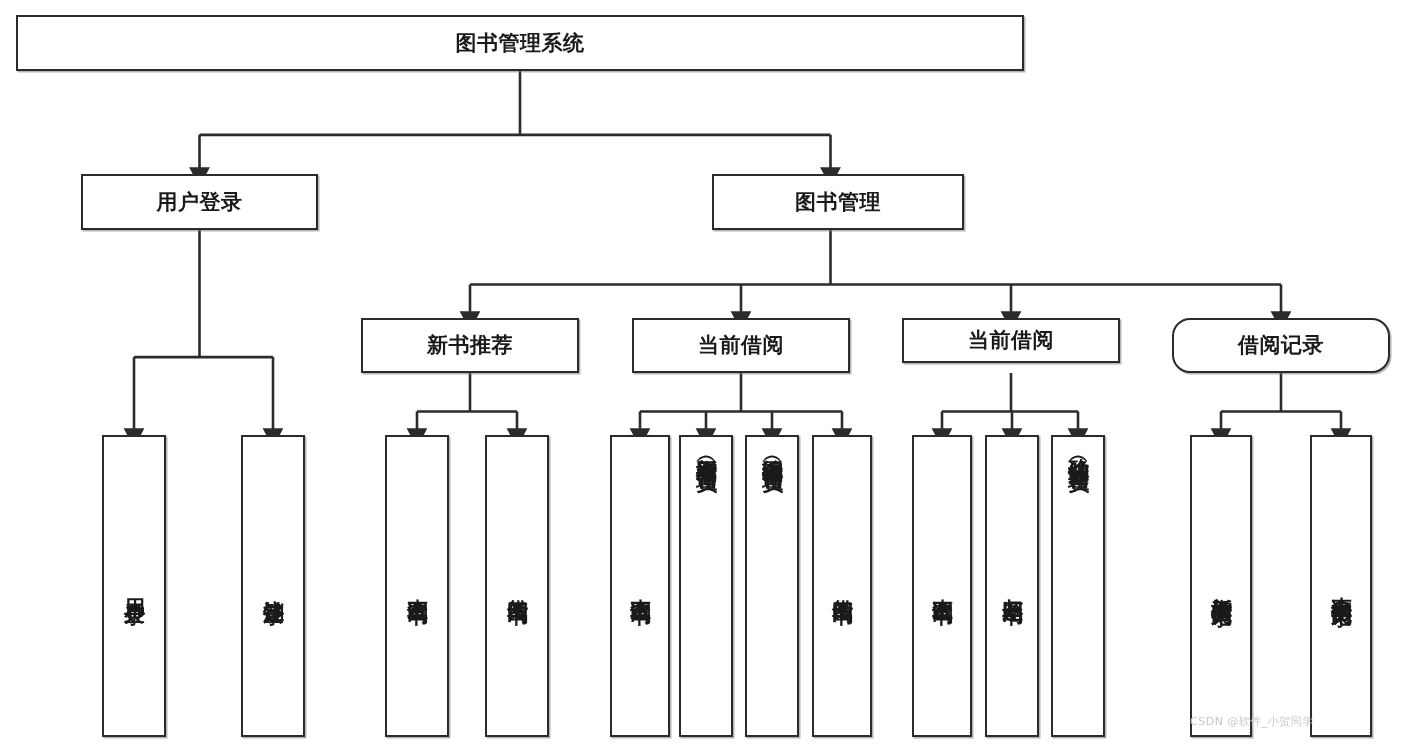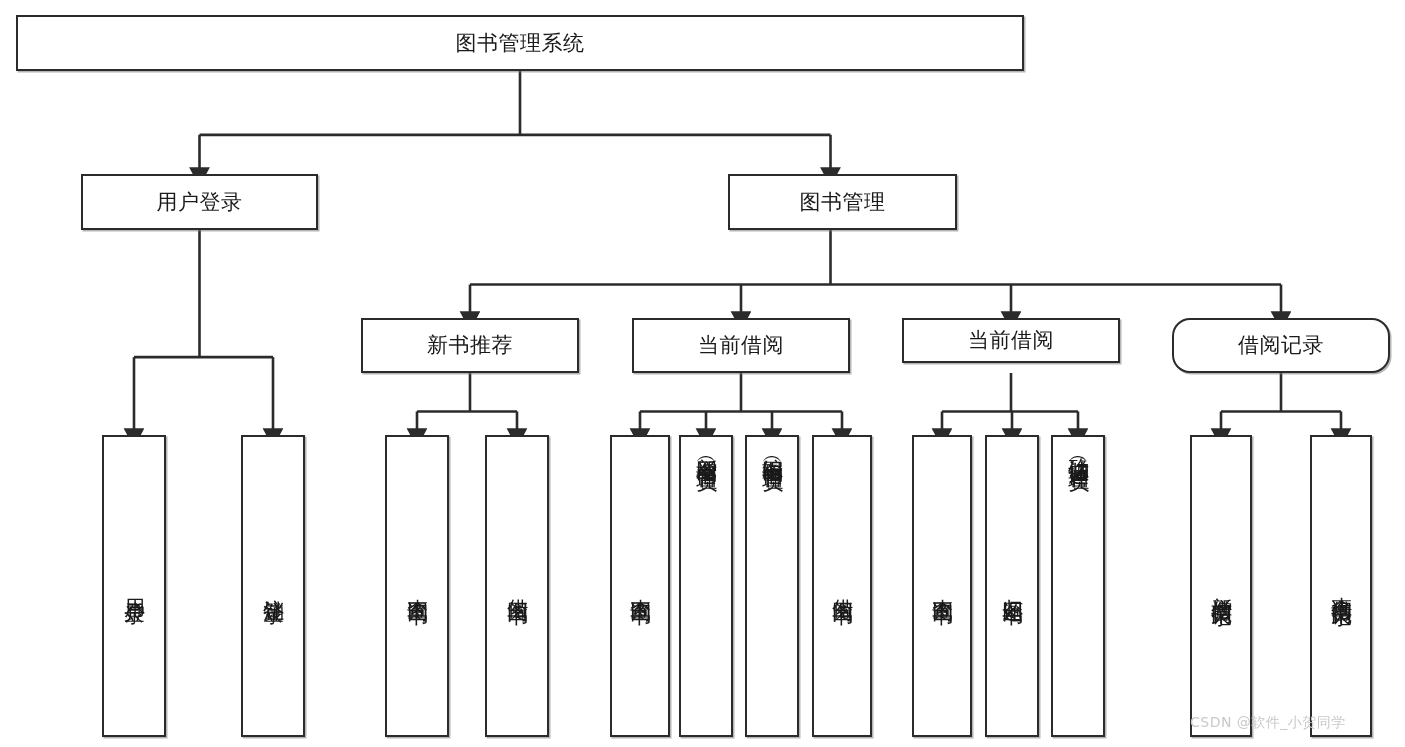--- a/index.html
+++ b/index.html
@@ -27,20 +27,21 @@
     align-items: center;
     justify-content: center;
     color: #1a1a1a;
   }
   .node .label {
     font-size: 21px;
     line-height: 1.18;
     letter-spacing: 0.5px;
     white-space: nowrap;
     text-align: center;
+    font-weight: bold;
   }
   .node.vertical {
     align-items: flex-start;
     justify-content: center;
     padding-top: 0;
   }
   .node.vertical .label {
     writing-mode: vertical-rl;
     text-orientation: upright;
     font-size: 21px;
@@ -60,21 +61,21 @@
     left: 0;
     top: 0;
     width: 1405px;
     height: 747px;
     pointer-events: none;
   }
   #watermark {
     position: absolute;
     left: 1190px;
     top: 714px;
-    font-size: 14px;
+    font-size: 11px;
     color: #c9c9c9;
     white-space: nowrap;
     letter-spacing: 0.5px;
   }
 </style>
 </head>
 <body>
 
 <div id="canvas">
 
@@ -121,21 +122,21 @@
       </g>
   </svg>
 
   <div id="nodes">
       <div class="node" style="left: 16px; top: 15px; width: 1008px; height: 56px;">
         <span class="label">图书管理系统</span>
       </div>
       <div class="node" style="left: 81px; top: 174px; width: 237px; height: 56px;">
         <span class="label">用户登录</span>
       </div>
-      <div class="node" style="left: 712px; top: 174px; width: 229px; height: 56px; margin-left: 16px;">
+      <div class="node" style="left: 712px; top: 174px; width: 252px; height: 56px;">
         <span class="label">图书管理</span>
       </div>
       <div class="node" style="left: 361px; top: 318px; width: 218px; height: 55px;">
         <span class="label">新书推荐</span>
       </div>
       <div class="node" style="left: 632px; top: 318px; width: 218px; height: 55px;">
         <span class="label">当前借阅</span>
       </div>
       <div class="node" style="left: 902px; top: 318px; width: 218px; height: 45px;">
         <span class="label">当前借阅</span>

